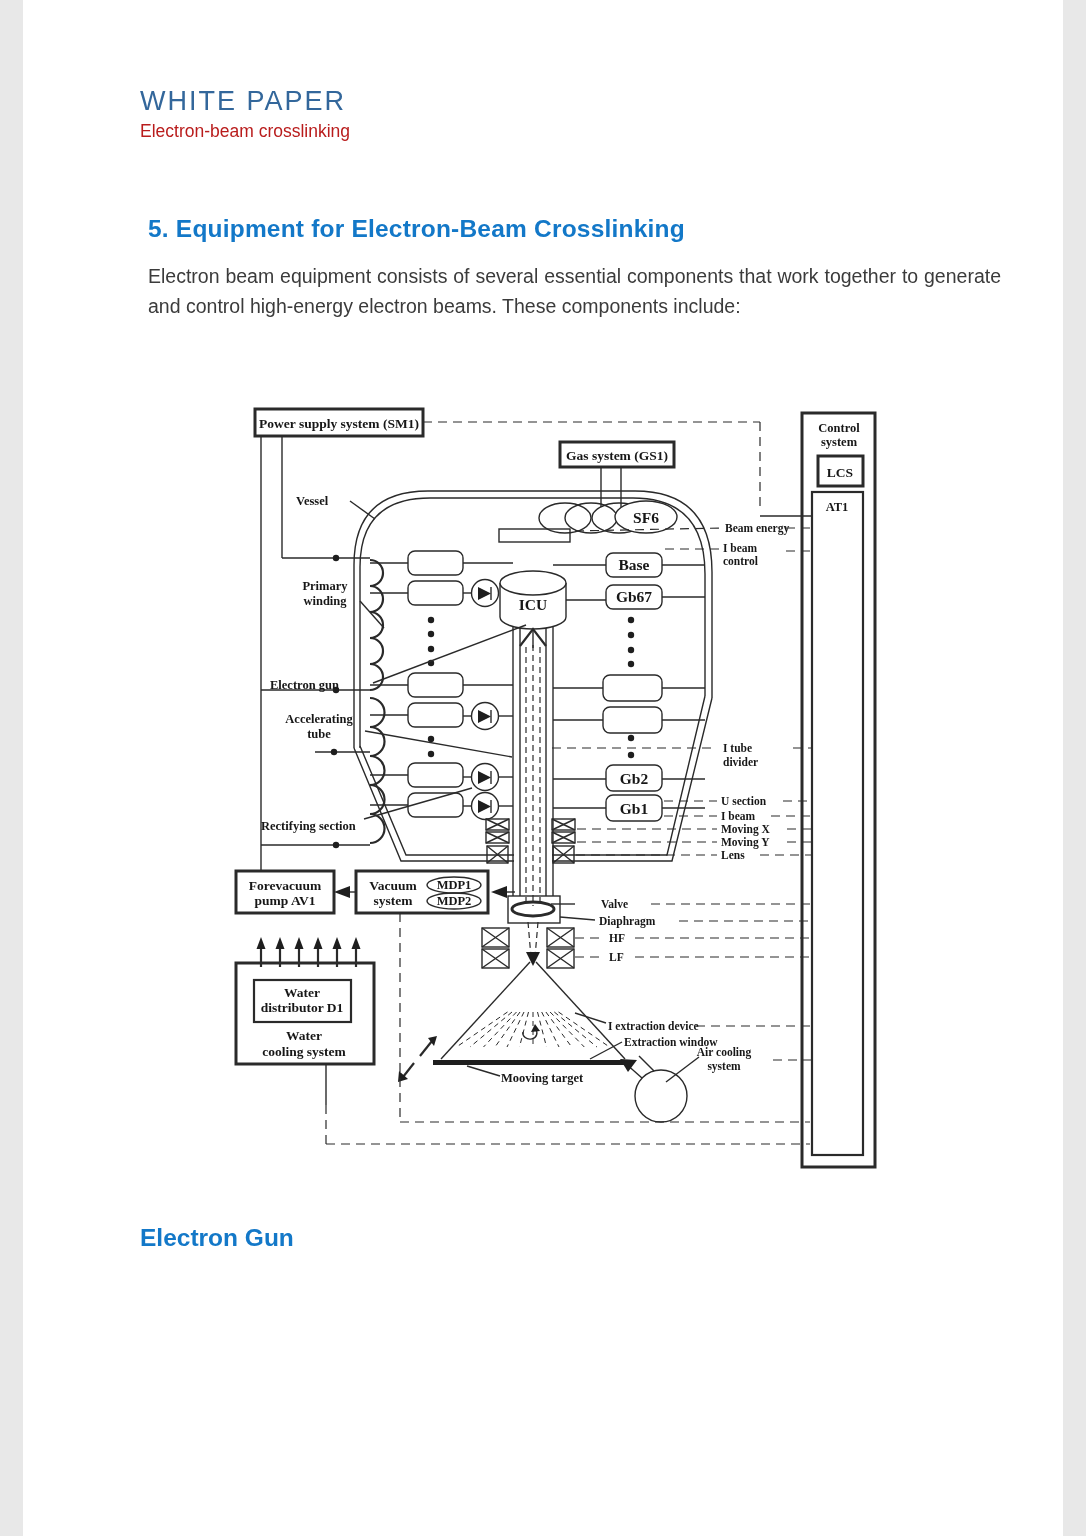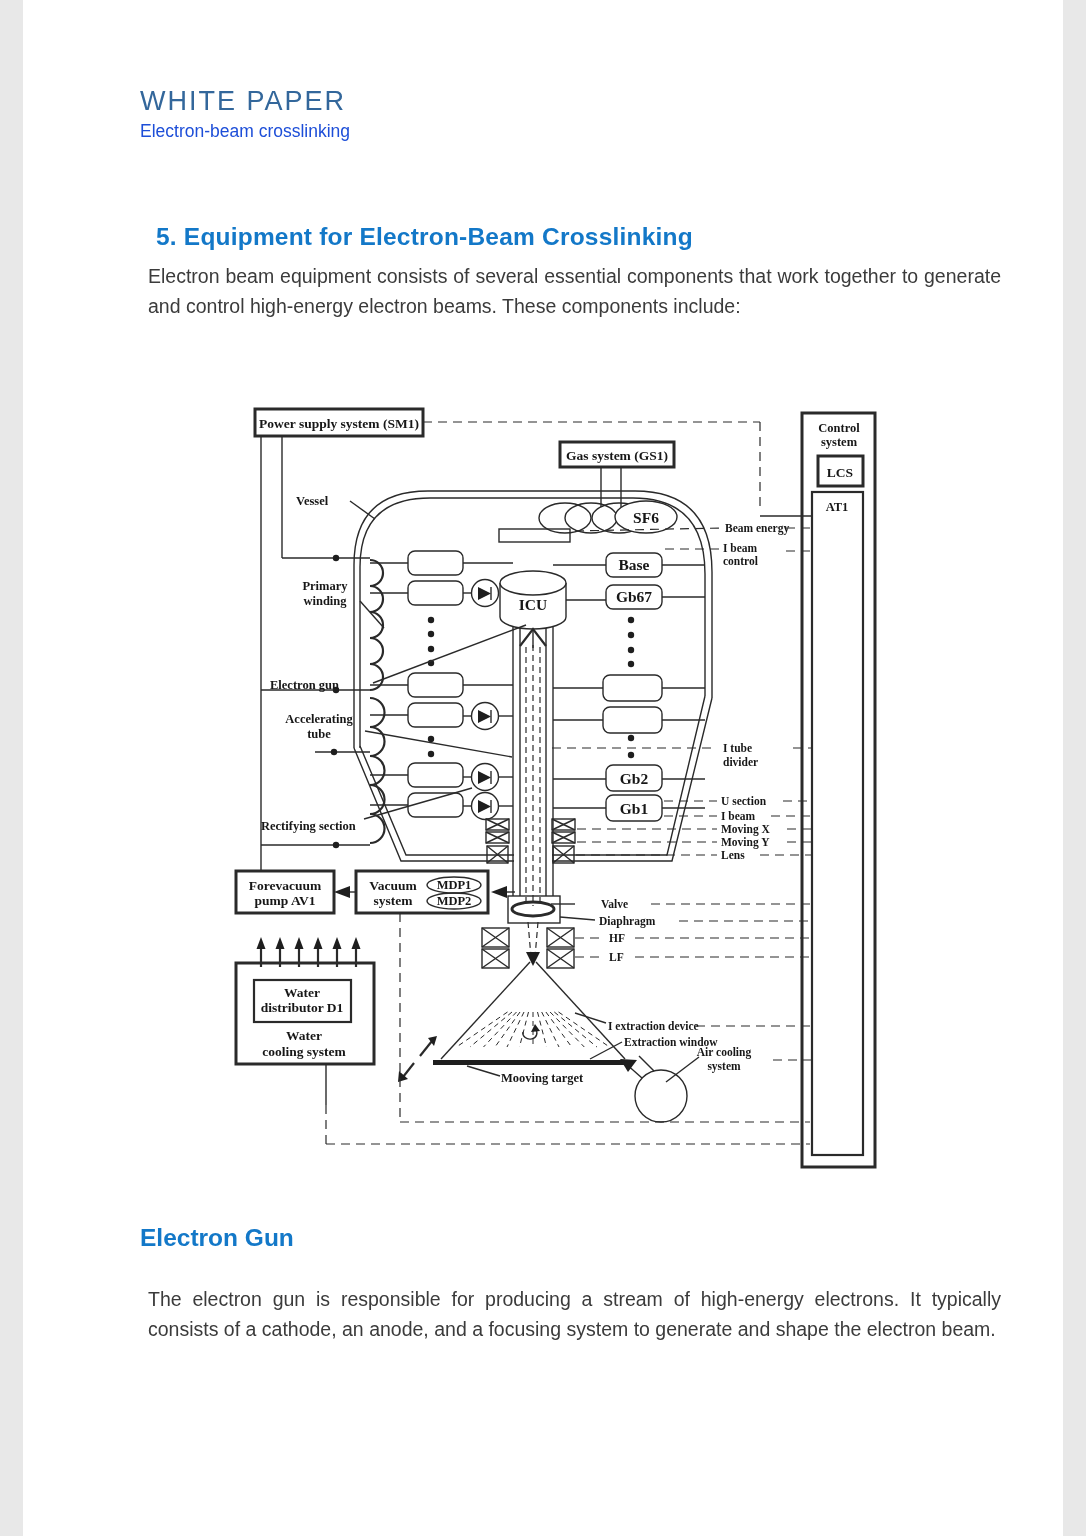--- a/index.html
+++ b/index.html
@@ -7,32 +7,32 @@
     position:relative;width:1040px;height:1536px;margin:0 auto;
     background:#ffffff;overflow:hidden;
     font-family:"Liberation Sans", sans-serif;
   }
   .wp-title{
     position:absolute;left:117px;top:86px;
     font-size:27px;letter-spacing:2px;color:#33679b;
   }
   .wp-sub{
     position:absolute;left:117px;top:121px;
-    font-size:17.5px;color:#1d4ed8;
+    font-size:17.5px;color:#b91c1c;
   }
   .logo{position:absolute;left:746px;top:72px;width:200px;text-align:center;}
   .logo-brand{
     font-size:47px;font-weight:bold;font-style:italic;color:#e0332c;
     line-height:1;letter-spacing:-1px;
   }
   .logo-tagline{
     font-size:19.5px;font-weight:bold;color:#1c1c1c;margin-top:3px;letter-spacing:0.5px;
   }
   h1.sec{
-    position:absolute;left:117px;top:207px;margin:16px;
+    position:absolute;left:117px;top:207px;margin:8px;
     font-size:24.5px;font-weight:bold;color:#1378c8;letter-spacing:0.2px;
   }
   h2.sub{
     position:absolute;left:117px;top:1224px;margin:0;
     font-size:24.5px;font-weight:bold;color:#1378c8;
   }
   p.body{
     position:absolute;left:117px;margin:8px;width:853px;
     font-size:19.5px;line-height:30px;color:#3b3b3b;
     text-align:justify;
@@ -417,15 +417,14 @@
       <text x="586" y="961" class="f11">LF</text>
       <text x="585" y="1030" class="f11">I extraction device</text>
       <text x="601" y="1046" class="f11">Extraction window</text>
       <text x="701" y="1056" class="tc f11">Air cooling</text>
       <text x="701" y="1070" class="tc f11">system</text>
       <text x="478" y="1082" class="f12">Mooving target</text>
     </g>
   </svg>
 
   <h2 class="sub">Electron Gun</h2>
-  <p class="body" id="p2">The electron gun is responsible for producing a stream of high-energy electrons. It typically consists of a cathode, an anode, and a focusing system to generate and shape the electron beam.</p>
 
 </div>
 
 </body></html>

